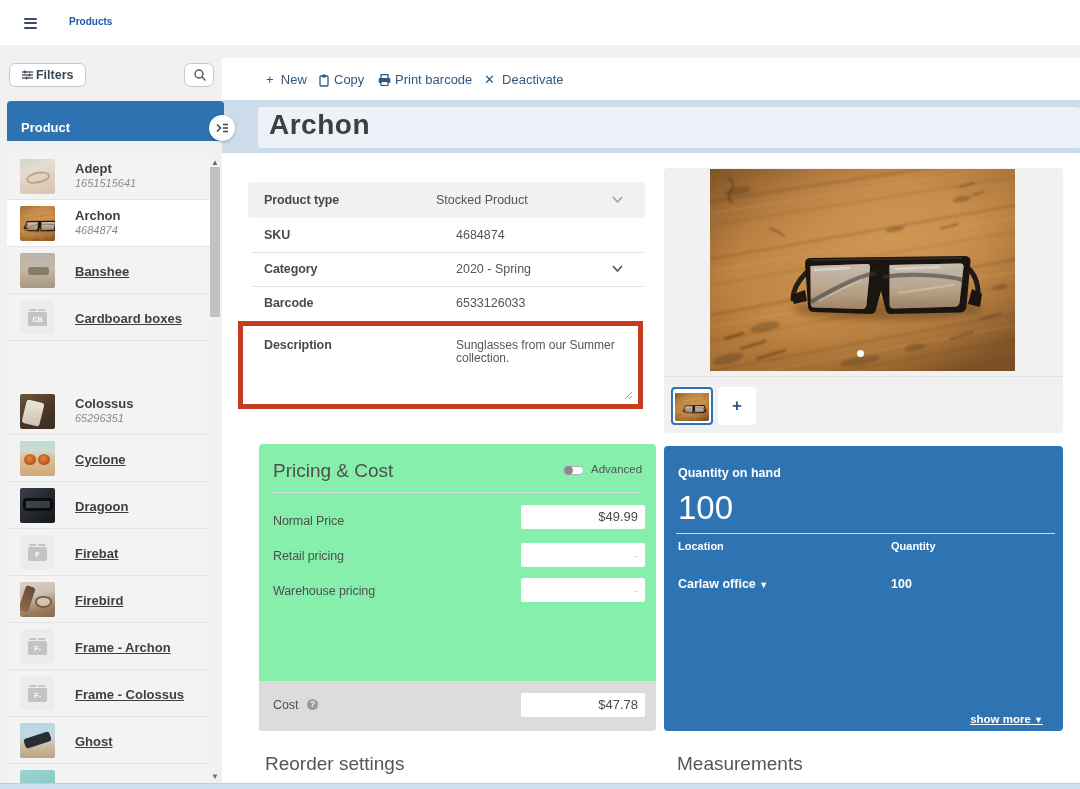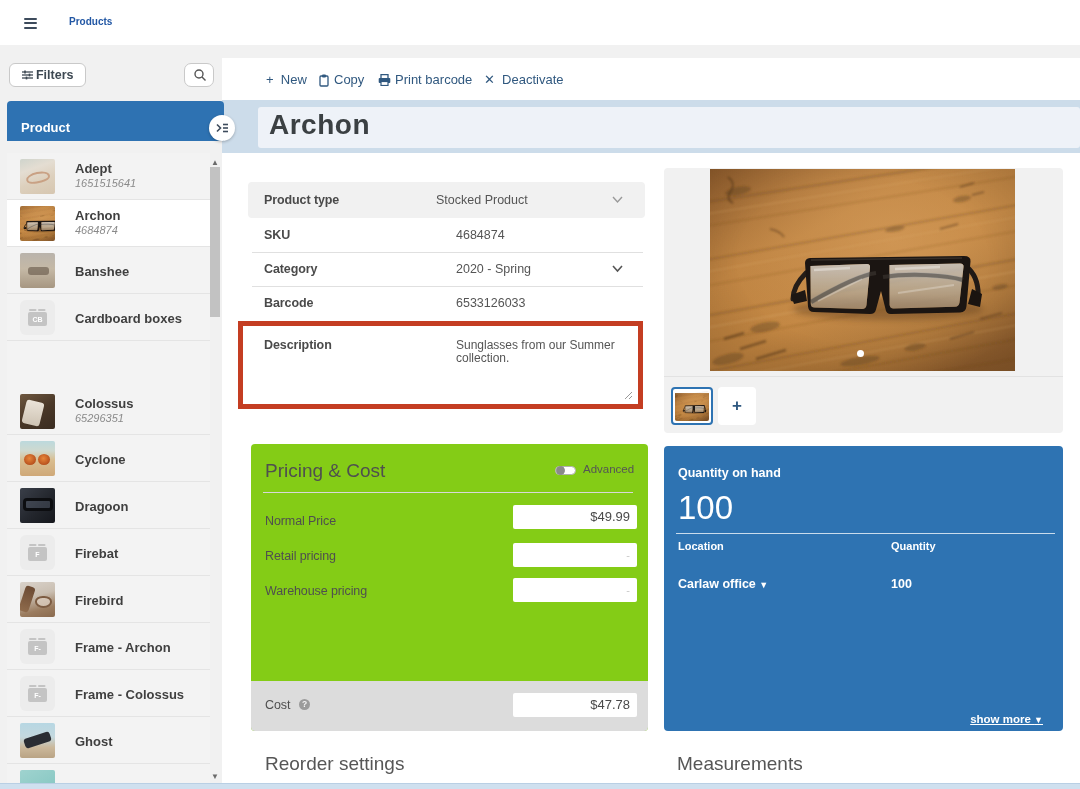--- a/index.html
+++ b/index.html
@@ -21,21 +21,21 @@
 #bluebar { left:7px; top:101px; width:217px; height:40px; background:#2e72b2; border-radius:4px 4px 0 0; z-index:5; }
 #bluebar span { position:absolute; left:14px; top:19px; color:#fff; font-weight:bold; font-size:13px; }
 #circlebtn { left:209px; top:115px; width:26px; height:26px; background:#fff; border-radius:50%; box-shadow:0 1px 3px rgba(0,0,0,.25); z-index:10; }
 
 
 #plist { left:7px; top:153px; width:203px; height:631px; background:#f3f3f3; }
 .prow { position:absolute; left:0; width:203px; height:47px; border-bottom:1px solid #e4e4e4; }
 .prow.sel { background:#fff; }
 .pthumb { position:absolute; left:13px; top:6px; width:35px; height:35px; border-radius:2px; overflow:hidden; }
 .pname { position:absolute; left:68px; top:8px; font-size:13px; font-weight:bold; color:#3f3f3f; white-space:nowrap; }
-.pname.c { top:17px; }
+.pname.c { top:17px;text-decoration:underline; }
 .pnum { position:absolute; left:68px; top:24px; font-size:11px; font-style:italic; color:#8a8a8a; }
 .ph { background:#ececec; border-radius:6px; }
 .ph svg { position:absolute; left:8px; top:9px; }
 
 
 #sbar { left:210px; top:153px; width:10px; height:631px; background:#f1f1f1; }
 #sthumb { left:0; top:14px; width:10px; height:150px; background:#c2c2c2; }
 .sarrow { position:absolute; left:1px; width:8px; height:8px; color:#6b6b6b; font-size:8px; line-height:8px; text-align:center; }
 
 
@@ -59,21 +59,21 @@
 
 #photocard { left:664px; top:168px; width:399px; height:265px; background:#f1f1f1; border-radius:4px; }
 #photo { position:absolute; left:46px; top:1px; width:305px; height:202px; }
 #pdot { position:absolute; left:193px; top:182px; width:7px; height:7px; background:#fff; border-radius:50%; }
 #pdiv { position:absolute; left:0; top:208px; width:399px; height:1px; background:#e2e2e2; }
 #pthumb1 { position:absolute; left:7px; top:219px; width:42px; height:38px; border:2px solid #2e73b2; border-radius:4px; background:#fff; }
 #pthumb1 .im { position:absolute; left:2px; top:2px; right:2px; bottom:2px; border-radius:2px; overflow:hidden; }
 #plusbtn { position:absolute; left:54px; top:219px; width:38px; height:38px; background:#fff; border-radius:4px; color:#2f5880; font-size:17px; font-weight:bold; text-align:center; line-height:37px; }
 
 
-#pricecard { left:251px; top:444px; width:397px; height:287px; background:#84cc16; border-radius:4px; }
+#pricecard { left:259px; top:444px; width:397px; height:287px; background:#86efac; border-radius:4px; }
 #pricehead { position:absolute; left:14px; top:16px; font-size:19px; color:#4f4f4f; }
 #toggle { position:absolute; left:304px; top:22px; width:21px; height:9px; background:#fff; border:1px solid #b0b0b0; border-radius:5px; }
 #toggle div { position:absolute; left:0px; top:-1px; width:9px; height:9px; background:#8a8a8a; border-radius:50%; border:1px solid #8a8a8a; }
 #advlabel { position:absolute; left:332px; top:19px; font-size:11.5px; color:#555; }
 #pricediv { position:absolute; left:12px; top:48px; width:370px; height:1px; background:#d8d8d8; }
 .pinput { position:absolute; left:262px; width:124px; height:24px; background:#fff; border-radius:2px; font-size:13px; color:#4a4a4a; text-align:right; line-height:24px; padding-right:7px; }
 .dash { color:#c9c9c9; font-size:11px; }
 #coststrip { position:absolute; left:0; top:237px; width:397px; height:50px; background:#dcdcdc; border-radius:0 0 4px 4px; }
 #qmark { position:absolute; width:11px; height:11px; border-radius:50%; background:#9b9b9b; color:#f2f2f2; font-size:8.5px; line-height:11px; text-align:center; font-weight:bold; }
 

